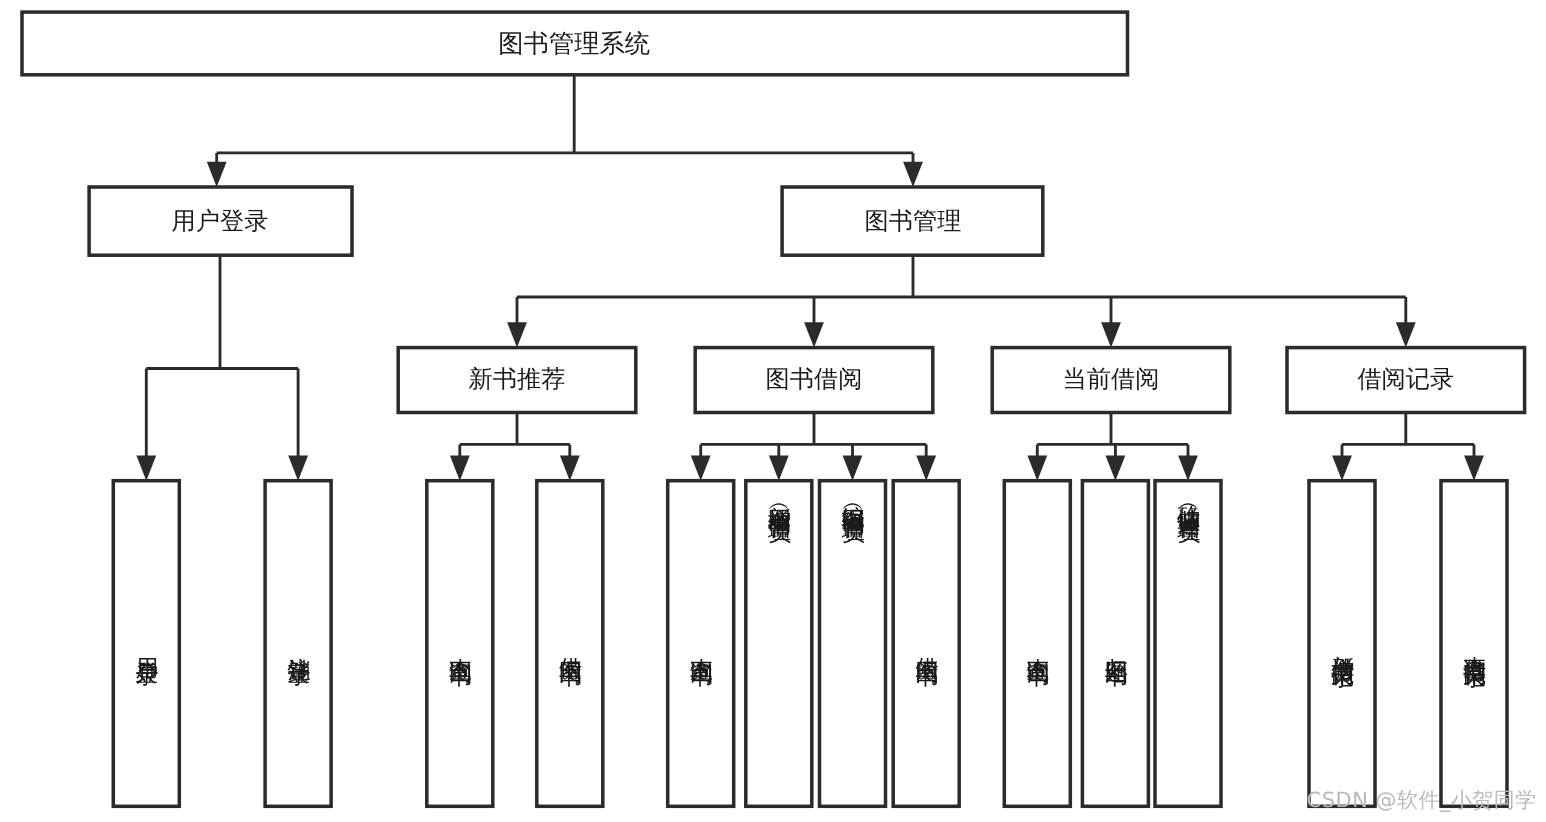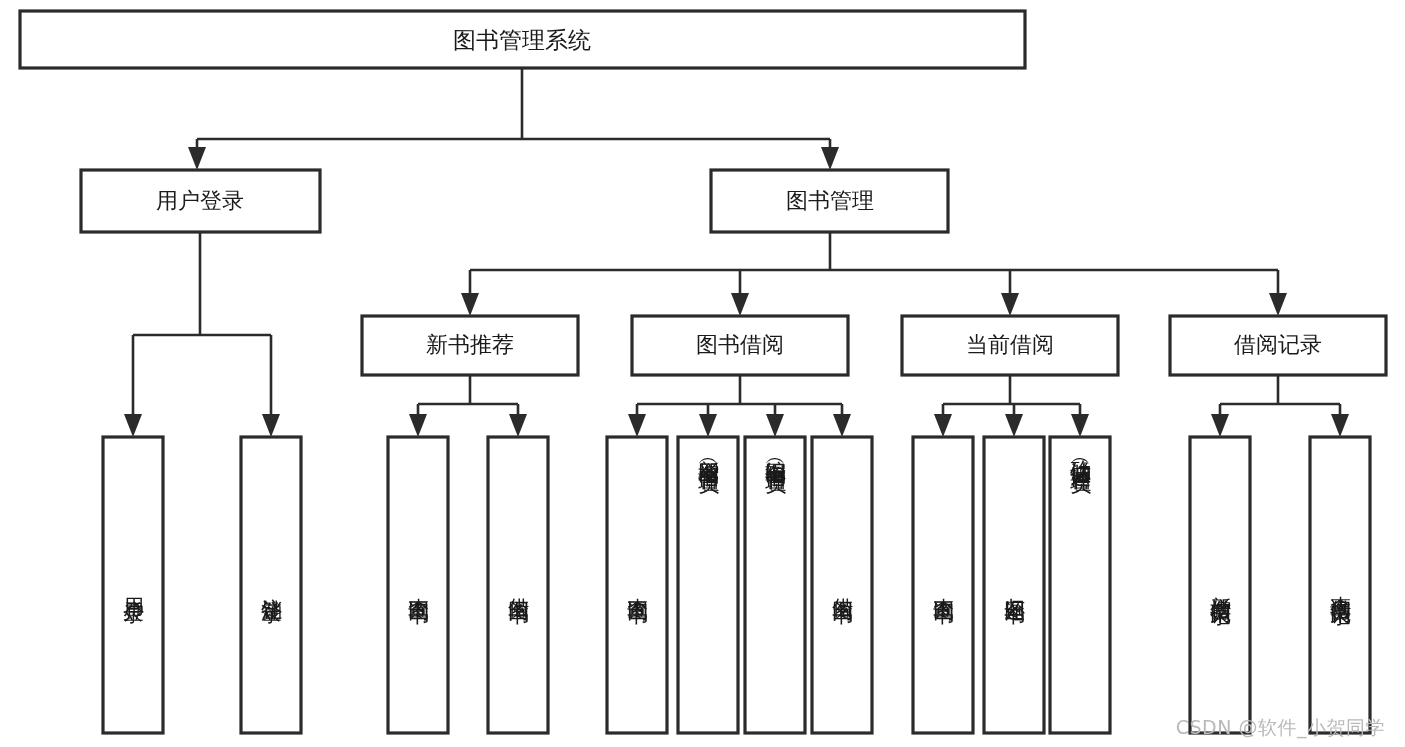--- a/index.html
+++ b/index.html
@@ -69,21 +69,21 @@
     text-orientation: upright;
     font-family: "DejaVu Sans", "Liberation Sans", sans-serif;
     font-size: 21px;
     line-height: 1.12;
     letter-spacing: 2px;
     color: #1a1a1a;
     white-space: nowrap;
   }
   .watermark {
     position: absolute;
-    right: 20px;
+    right: 8px;
     bottom: 6px;
     font-family: "DejaVu Sans", "Liberation Sans", sans-serif;
     font-size: 19px;
     color: #b9b9b9;
     letter-spacing: 0.5px;
     white-space: nowrap;
   }
 </style>
 </head>
 <body>

